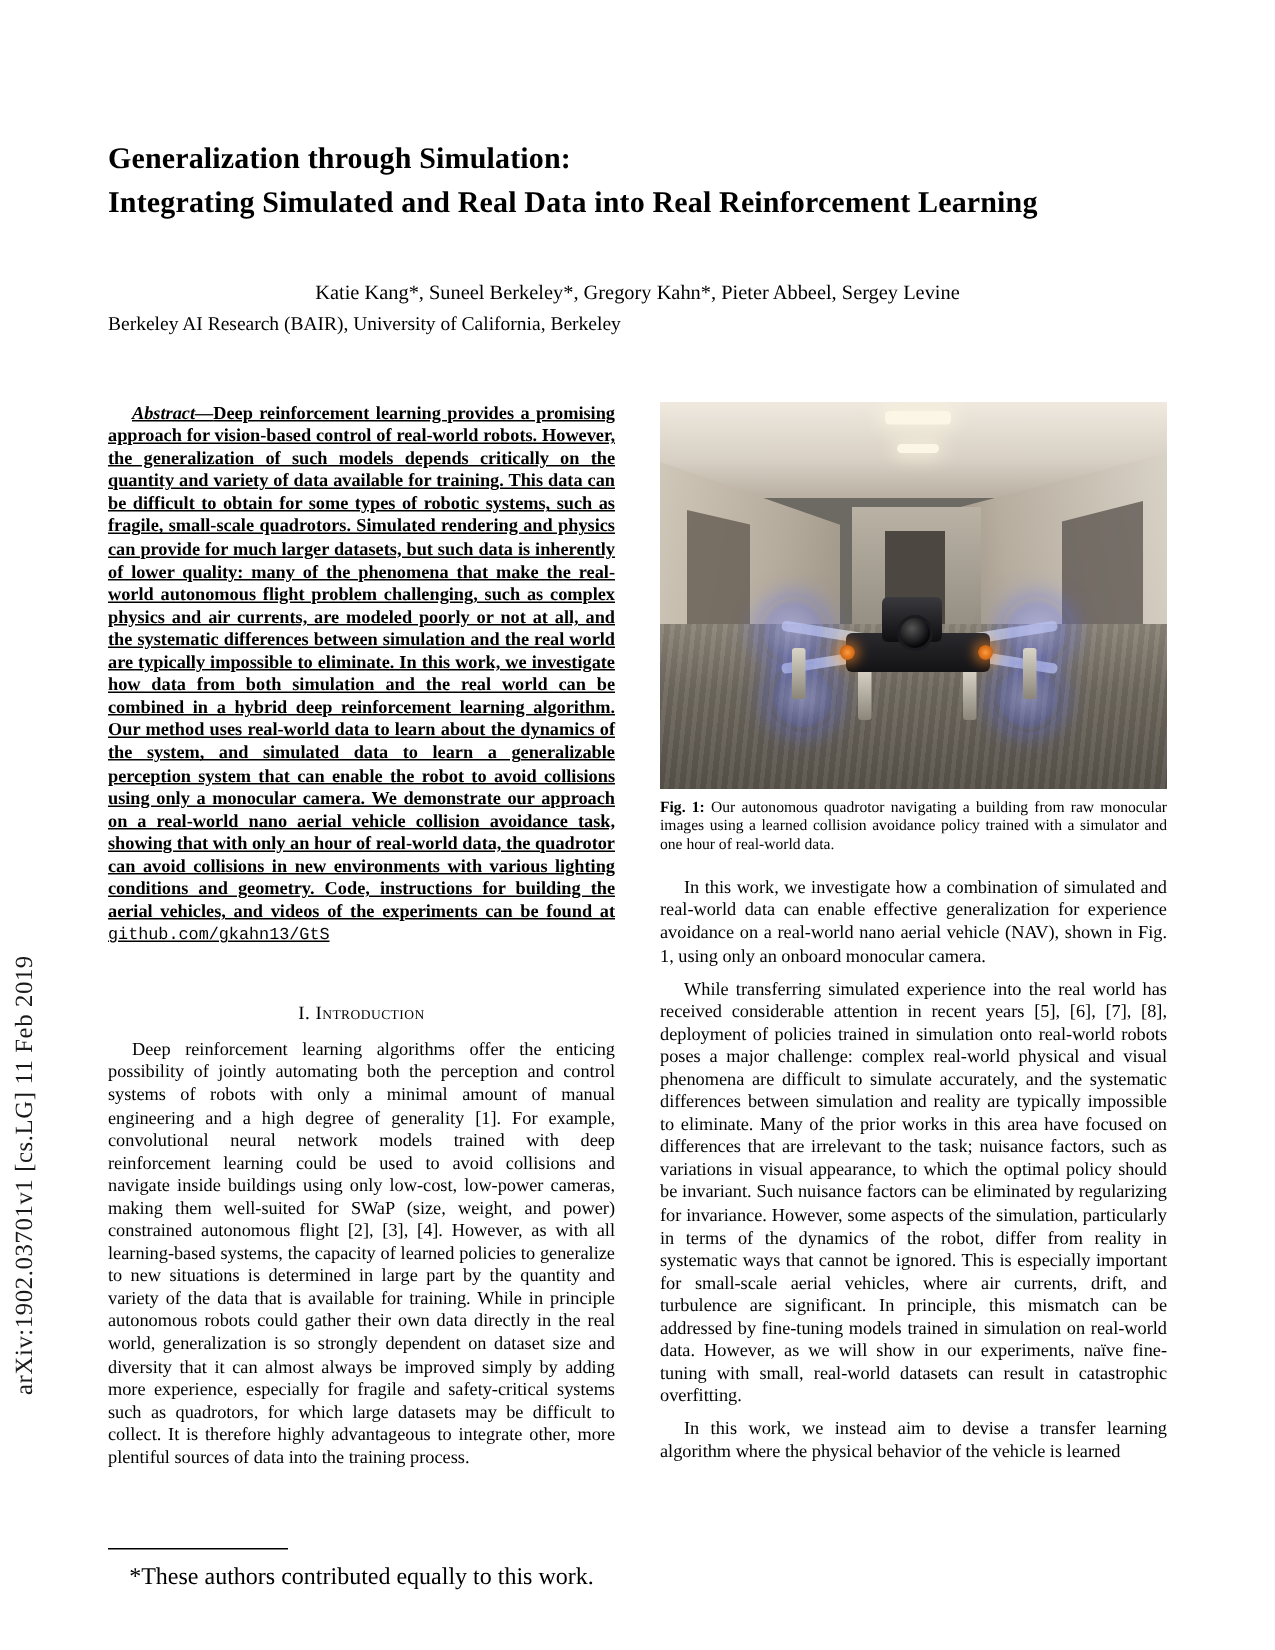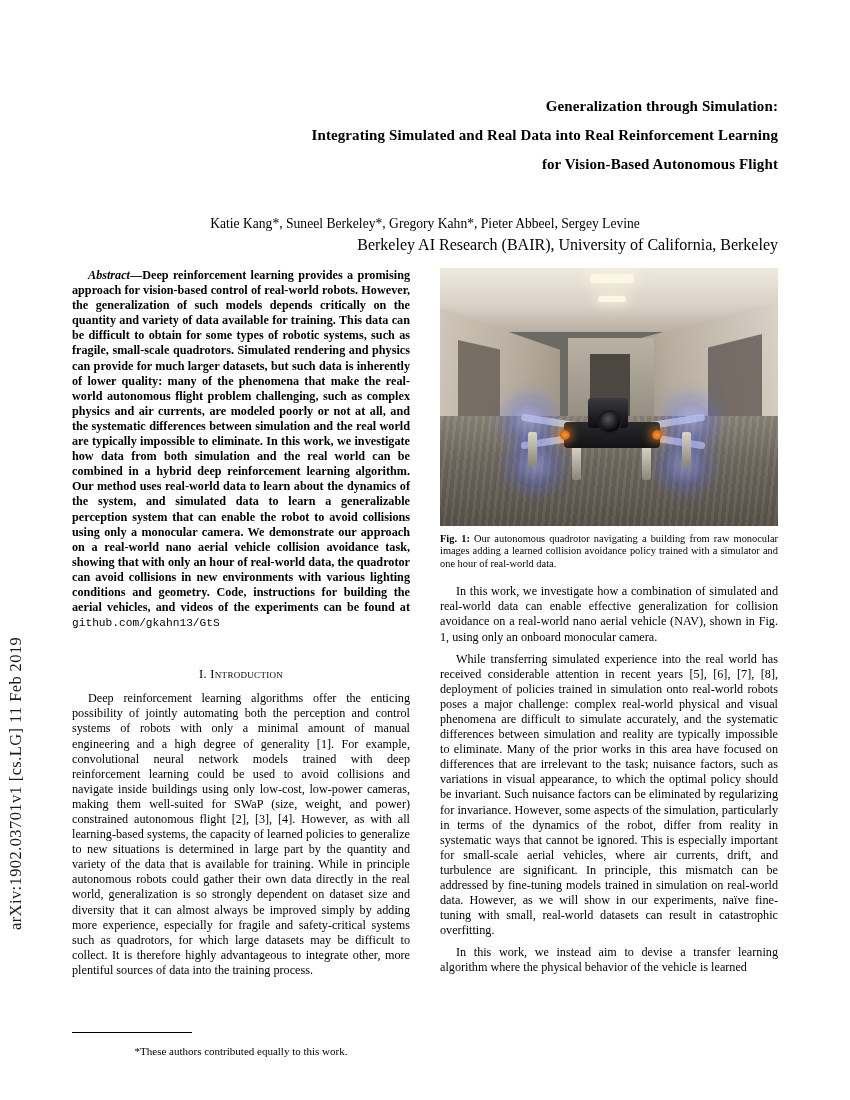--- a/index.html
+++ b/index.html
@@ -34,35 +34,35 @@
   }
 
   
   .content {
     position: absolute;
     left: 72px;
     top: 92px;
     width: 706px;
   }
   .title {
-    text-align: right;
+    text-align: left;
     font-weight: bold;
-    font-size: 15px;
+    font-size: 20px;
     line-height: 29px;
     letter-spacing: 0.1px;
   }
   .authors {
     text-align: center;
     font-size: 13.6px;
     margin-top: 34px;
     line-height: 21px;
   }
   .affil {
-    text-align: right;
-    font-size: 16px;
+    text-align: left;
+    font-size: 13px;
     line-height: 21px;
   }
 
   
   .cols {
     position: absolute;
     left: 72px;
     top: 268px;
     width: 706px;
     height: 790px;
@@ -85,20 +85,21 @@
   }
   p.body + p.body { margin-top: 7px; }
 
   .abstract {
     margin: 0;
     font-size: 12.2px;
     line-height: 15.1px;
     text-align: justify;
     font-weight: bold;
     text-indent: 16px;
+    text-decoration: underline;
   }
   .abstract .lead {
     font-style: italic;
   }
   .mono {
     font-family: "Liberation Mono", monospace;
     font-size: 11.2px;
     font-weight: normal;
   }
 
@@ -226,37 +227,36 @@
     left: 72px;
     bottom: 67px;
     width: 120px;
     border-top: 0.8px solid #000;
   }
   .footnote {
     position: absolute;
     left: 72px;
     bottom: 42px;
     width: 338px;
-    font-size: 11px;
+    font-size: 16px;
     line-height: 13px;
     text-align: center;
   }
 </style>
 </head>
 <body>
 
 <div class="page">
 
   <div class="arxiv-stamp">arXiv:1902.03701v1  [cs.LG]  11 Feb 2019</div>
 
   <div class="content">
     <div class="title">
       <div>Generalization through Simulation:</div>
       <div>Integrating Simulated and Real Data into Real Reinforcement Learning</div>
-      <div>for Vision-Based Autonomous Flight</div>
     </div>
     <div class="authors">Katie Kang*, Suneel Berkeley*, Gregory Kahn*, Pieter Abbeel, Sergey Levine</div>
     <div class="affil">Berkeley AI Research (BAIR), University of California, Berkeley</div>
   </div>
 
   <div class="cols">
 
     <div class="col col-left">
       <p class="abstract"><span class="lead">Abstract—</span><span>Deep reinforcement learning provides a promising approach for vision-based control of real-world robots. However, the generalization of such models depends critically on the quantity and variety of data available for training. This data can be difficult to obtain for some types of robotic systems, such as fragile, small-scale quadrotors. Simulated rendering and physics can provide for much larger datasets, but such data is inherently of lower quality: many of the phenomena that make the real-world autonomous flight problem challenging, such as complex physics and air currents, are modeled poorly or not at all, and the systematic differences between simulation and the real world are typically impossible to eliminate. In this work, we investigate how data from both simulation and the real world can be combined in a hybrid deep reinforcement learning algorithm. Our method uses real-world data to learn about the dynamics of the system, and simulated data to learn a generalizable perception system that can enable the robot to avoid collisions using only a monocular camera. We demonstrate our approach on a real-world nano aerial vehicle collision avoidance task, showing that with only an hour of real-world data, the quadrotor can avoid collisions in new environments with various lighting conditions and geometry. Code, instructions for building the aerial vehicles, and videos of the experiments can be found at </span><span class="mono">github.com/gkahn13/GtS</span></p>
 
@@ -295,25 +295,25 @@
               <div class="d-body"></div>
               <div class="d-cam"></div>
               <div class="d-lens"></div>
               <div class="d-glow" style="left:58px;top:50px;"></div>
               <div class="d-glow" style="left:150px;top:50px;"></div>
             </div>
           </div>
         </div>
         <div class="fig-caption">
           <b>Fig. 1:</b>
-          <span>Our autonomous quadrotor navigating a building from raw monocular images adding a learned collision avoidance policy trained with a simulator and one hour of real-world data.</span>
+          <span>Our autonomous quadrotor navigating a building from raw monocular images using a learned collision avoidance policy trained with a simulator and one hour of real-world data.</span>
         </div>
       </div>
 
-      <p class="body" style="margin-top:14px;">In this work, we investigate how a combination of simulated and real-world data can enable effective generalization for collision avoidance on a real-world nano aerial vehicle (NAV), shown in Fig. 1, using only an onboard monocular camera.</p>
+      <p class="body" style="margin-top:14px;">In this work, we investigate how a combination of simulated and real-world data can enable effective generalization for experience avoidance on a real-world nano aerial vehicle (NAV), shown in Fig. 1, using only an onboard monocular camera.</p>
       <p class="body">While transferring simulated experience into the real world has received considerable attention in recent years [5], [6], [7], [8], deployment of policies trained in simulation onto real-world robots poses a major challenge: complex real-world physical and visual phenomena are difficult to simulate accurately, and the systematic differences between simulation and reality are typically impossible to eliminate. Many of the prior works in this area have focused on differences that are irrelevant to the task; nuisance factors, such as variations in visual appearance, to which the optimal policy should be invariant. Such nuisance factors can be eliminated by regularizing for invariance. However, some aspects of the simulation, particularly in terms of the dynamics of the robot, differ from reality in systematic ways that cannot be ignored. This is especially important for small-scale aerial vehicles, where air currents, drift, and turbulence are significant. In principle, this mismatch can be addressed by fine-tuning models trained in simulation on real-world data. However, as we will show in our experiments, naïve fine-tuning with small, real-world datasets can result in catastrophic overfitting.</p>
       <p class="body">In this work, we instead aim to devise a transfer learning algorithm where the physical behavior of the vehicle is learned</p>
     </div>
 
   </div>
 
   <div class="footnote-rule"></div>
   <div class="footnote">*These authors contributed equally to this work.</div>
 
 </div>

